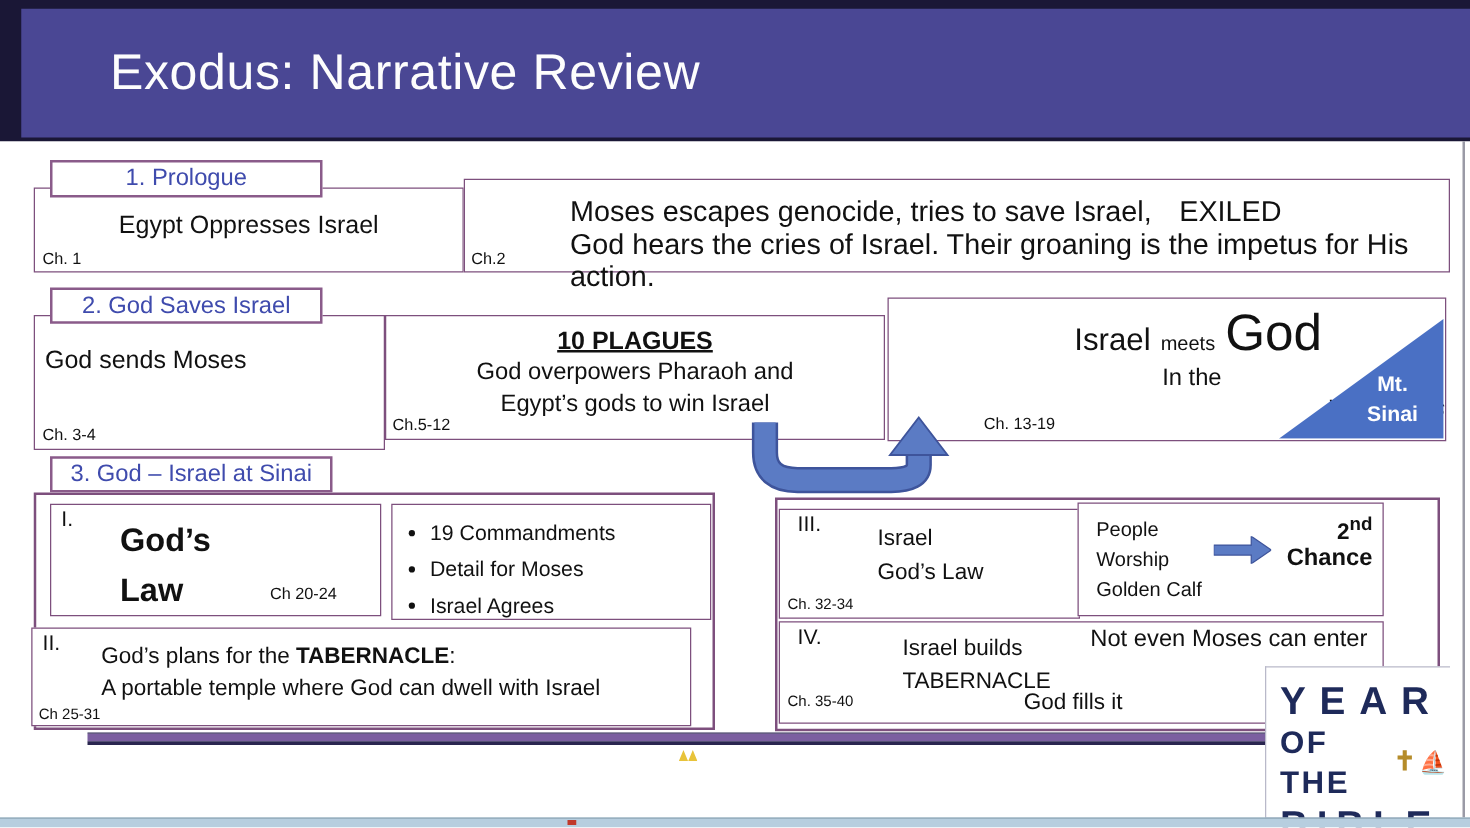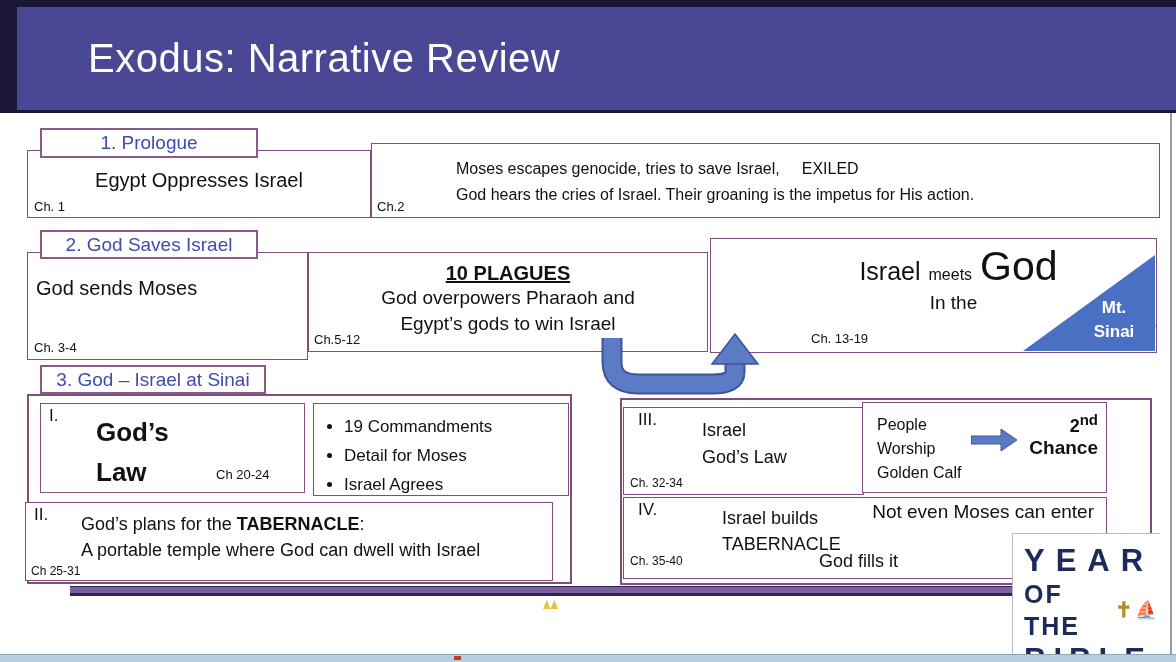--- a/index.html
+++ b/index.html
@@ -16,21 +16,21 @@
   .pbox{position:absolute;background:#fff;border:1.5px solid #7d4f7d;box-sizing:border-box;z-index:1;}
   .lblbox{position:absolute;background:#fff;border:2px solid #8a5b8a;box-sizing:border-box;z-index:3;
           display:flex;align-items:center;justify-content:center;}
   .lblbox span{color:#3f4bad;font-size:19px;}
   .outer{position:absolute;border:2px solid #7d4f7d;box-sizing:border-box;background:#fff;z-index:0;}
   .chapter{position:absolute;font-size:13px;color:#111;}
   .numeral{position:absolute;font-size:17px;color:#111;}
 
   
   .egypt-title{text-align:center;font-size:20px;margin-top:18px;}
-  .mosesb{padding:12px 0 0 84px;font-size:16px;line-height:26px;}
+  .mosesb{padding:12px 0 0 84px;font-size:23px;line-height:26px;}
   .exiled{margin-left:22px;}
 
   
   .sends-title{padding:24px 0 0 8px;font-size:20px;}
   .plag-title{text-align:center;font-size:20px;font-weight:bold;text-decoration:underline;margin-top:9px;}
   .plag-line{text-align:center;font-size:19px;line-height:26px;}
   .sinai-top{display:flex;align-items:baseline;justify-content:center;gap:8px;margin:4px 0 0 50px;}
   .sinai-israel{font-size:25px;}
   .sinai-meets{font-size:16px;}
   .sinai-god{font-size:41px;}
@@ -126,21 +126,21 @@
   </div>
 
   <div class="pbox" style="left:710px;top:238px;width:447px;height:115px;">
     <div class="sinai-top">
       <span class="sinai-israel">Israel</span>
       <span class="sinai-meets">meets</span>
       <span class="sinai-god">God</span>
     </div>
     <div class="sinai-line">In the</div>
     <div class="sinai-line ital">Wilderness</div>
-    <div class="chapter" style="left:100px;bottom:6px;text-align:center;">Ch. 13-19</div>
+    <div class="chapter" style="left:76px;bottom:6px;text-align:center;">Ch. 13-19</div>
     <div class="tri"></div>
     <div class="tri-txt">
       <div>Mt.</div>
       <div>Sinai</div>
     </div>
   </div>
 
   <svg class="uarrow" width="175" height="70" viewBox="0 0 175 70">
     <path d="M14,6 L14,30 Q14,52 40,52 L115,52 Q137,52 137,40 L137,30" fill="none" stroke="#3e549b" stroke-width="21"></path>
     <path d="M14,6 L14,30 Q14,52 40,52 L115,52 Q137,52 137,40 L137,30" fill="none" stroke="#5b7bc4" stroke-width="17"></path>

